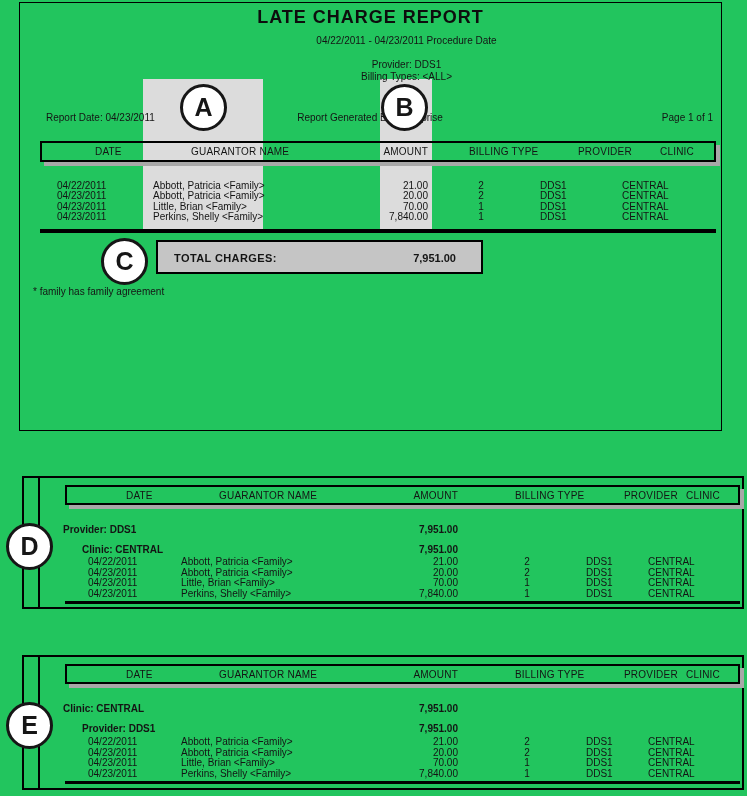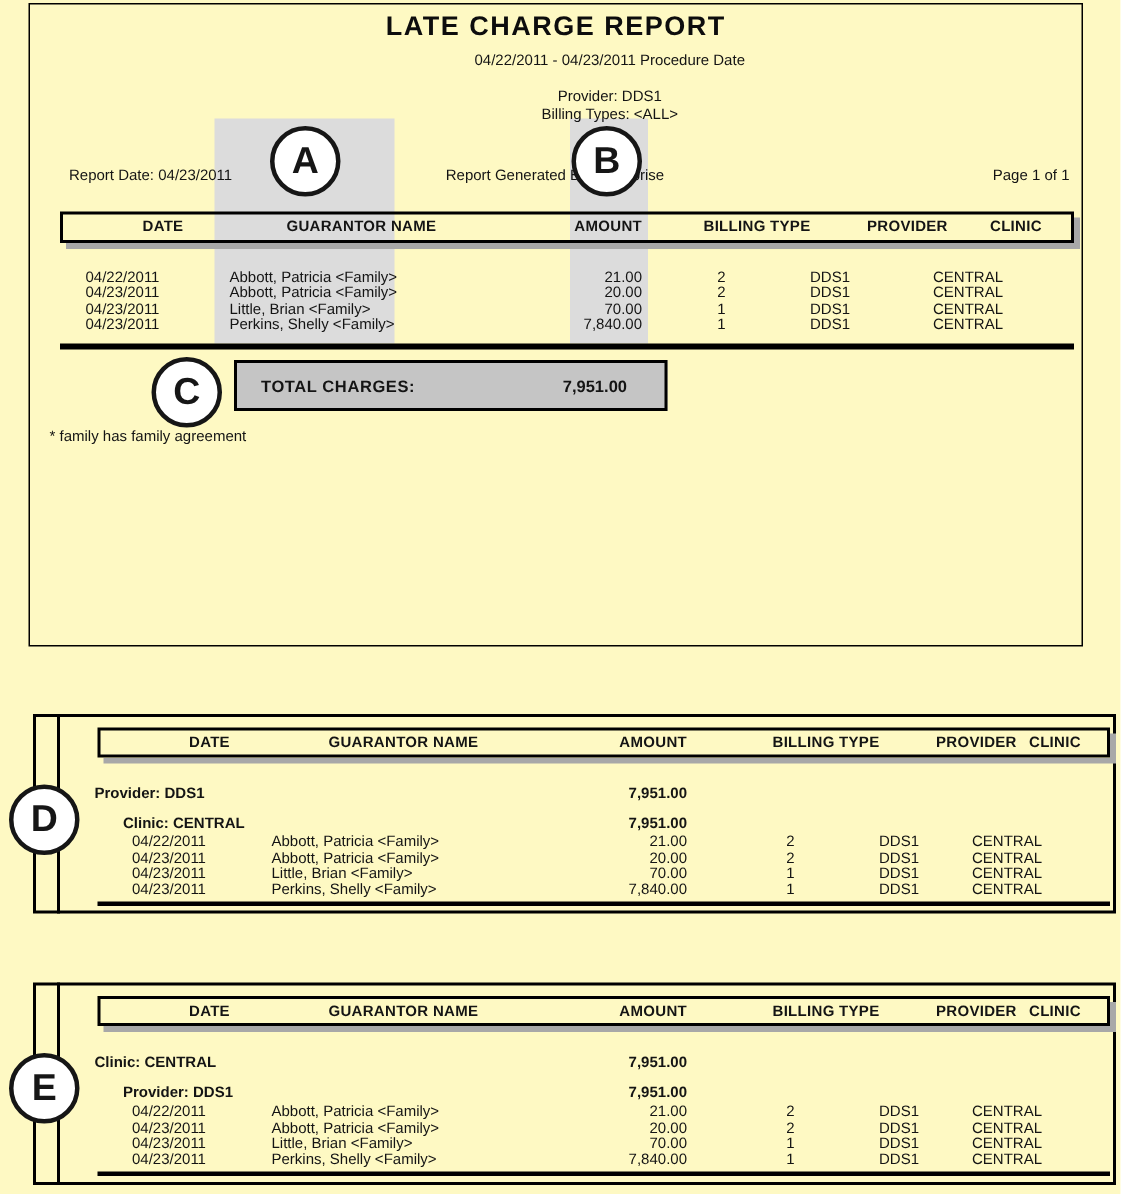--- a/index.html
+++ b/index.html
@@ -1,38 +1,38 @@
 <!DOCTYPE html>
 <html><head>
 <meta charset="utf-8">
 <style>
   * { margin:0; padding:0; box-sizing:border-box; }
   html,body { background:#fff; }
   #canvas {
-    position:relative; width:747px; height:796px; background:#fef9c3; overflow:hidden;
+    position:relative; width:747px; height:796px; background:#22c55e; overflow:hidden;
     font-family:"Liberation Sans","DejaVu Sans",sans-serif; color:#141414;
   }
   .outline { position:absolute; border:1px solid #000; background:transparent; z-index:0; }
   .frame   { position:absolute; border:2px solid #000; background:transparent; z-index:0; }
   .band { position:absolute; background:#dcdcdc; z-index:1; }
   .vline { position:absolute; width:2px; background:#000; z-index:1; }
   .thick { position:absolute; height:4px; background:#000; z-index:2; }
   .thin3 { position:absolute; height:3px; background:#000; z-index:2; }
   .hdrbox {
     position:absolute; border:2px solid #000; background:transparent;
     box-shadow:4px 4px 0 #a8a8a8; z-index:2;
   }
   .ctext { position:absolute; text-align:center; white-space:nowrap; z-index:3; }
   .title { font-size:18px; font-weight:bold; letter-spacing:1px; color:#0d0d0d; }
   .sub   { font-size:10px; line-height:12px;margin-left:36px; }
   .txt10 { position:absolute; font-size:10px; line-height:11px; white-space:nowrap; z-index:3; }
   .b { font-weight:bold; }
   .row { position:absolute; left:0; width:747px; height:11px; z-index:3; }
   .row span { position:absolute; font-size:10px; line-height:11px; white-space:nowrap; }
-  .hdr span { font-weight:bold; letter-spacing:0.2px;padding-left:38px; }
+  .hdr span { font-weight:normal; letter-spacing:0.2px;padding-left:38px; }
   
   .t1 .c-date   { left:57px;  width:60px; }
   .t1 .c-name   { left:153px; width:175px; }
   .t1 .c-amount { left:328px; width:100px; text-align:right; }
   .t1 .c-bill   { left:431px; width:100px; text-align:center; }
   .t1 .c-prov   { left:540px; width:60px; }
   .t1 .c-clinic { left:622px; width:80px; }
   
   .tg .c-date   { left:88px;  width:60px; }
   .tg .c-name   { left:181px; width:180px; }
@@ -40,21 +40,21 @@
   .tg .c-bill   { left:477px; width:100px; text-align:center; }
   .tg .c-prov   { left:586px; width:60px; }
   .tg .c-clinic { left:648px; width:85px; }
   .g-label { position:absolute; font-size:10px; line-height:11px; font-weight:bold; white-space:nowrap; }
   .callout {
     position:absolute; width:47px; height:47px; border:3px solid #161616; border-radius:50%;
     background:#fff; display:flex; align-items:center; justify-content:center;
     font-size:25px; font-weight:bold; color:#161616; z-index:5;
   }
   .totalbox {
-    position:absolute; left:156px; top:240px; width:289px; height:34px;
+    position:absolute; left:156px; top:240px; width:327px; height:34px;
     background:#c5c5c5; border:2px solid #000; z-index:2;
   }
   .totalbox .tl { position:absolute; left:16px; top:10px; font-size:11px; font-weight:bold; letter-spacing:0.4px; white-space:nowrap; }
   .totalbox .tv { position:absolute; right:25px; top:10px; font-size:11px; font-weight:bold; white-space:nowrap; }
 </style>
 </head>
 <body>
 
 <div id="canvas">
 

